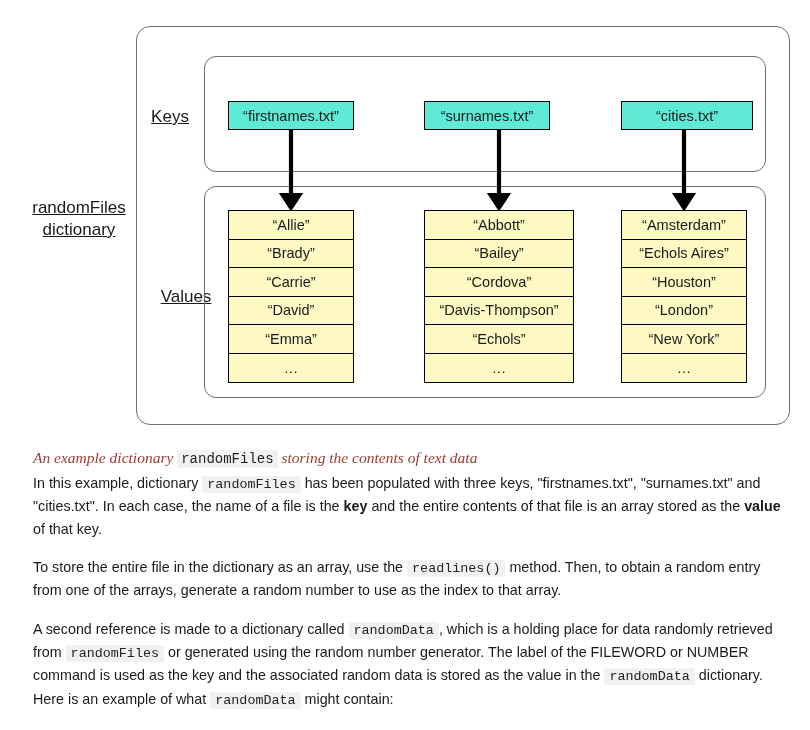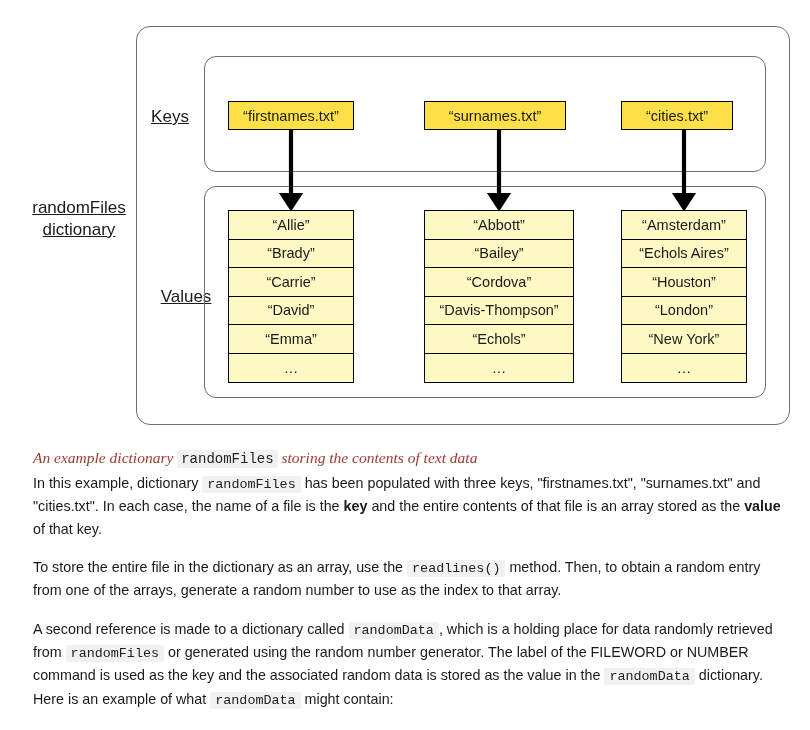--- a/index.html
+++ b/index.html
@@ -83,31 +83,31 @@
     width: 562px;
     height: 212px;
   }
 
   
   .key-cell {
     position: absolute;
     height: 29px;
     border: 1.4px solid #000000;
     box-sizing: border-box;
-    background: #fde047;
+    background: #5eead4;
     display: flex;
     align-items: center;
     justify-content: center;
     font-size: 14.5px;
     color: #1a1a1a;
     top: 101px;
   }
   .key-cell[data-col="0"] { left: 228px; width: 126px; }
-  .key-cell[data-col="1"] { left: 424px; width: 142px; }
-  .key-cell[data-col="2"] { left: 621px; width: 112px; }
+  .key-cell[data-col="1"] { left: 424px; width: 126px; }
+  .key-cell[data-col="2"] { left: 621px; width: 132px; }
 
   
   .value-col {
     position: absolute;
     top: 210px;
     border: 1.4px solid #000000;
     box-sizing: border-box;
     background: #fef9c3;
   }
   .value-col[data-col="0"] { left: 228px; width: 126px; }

